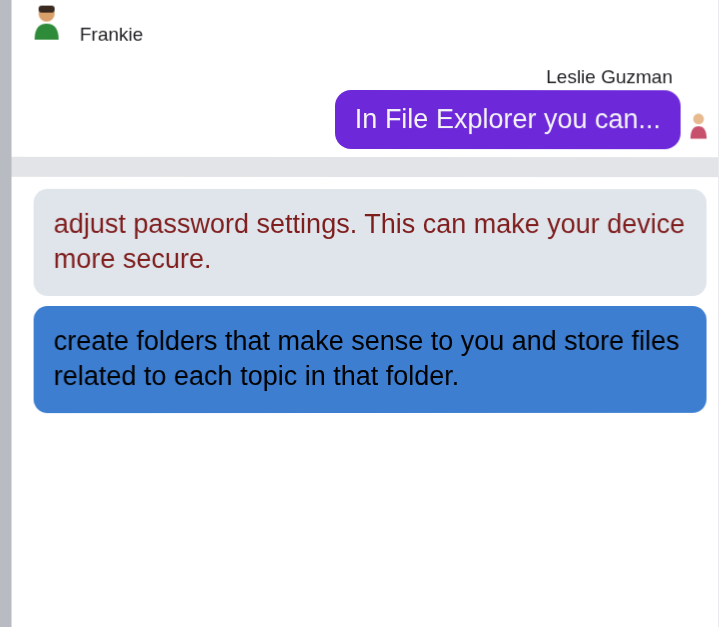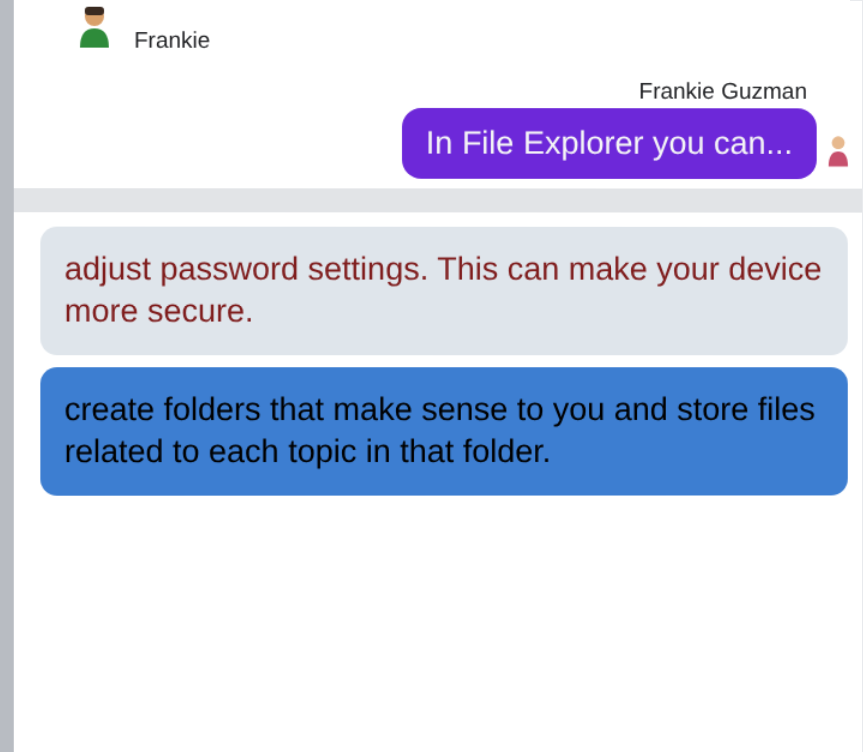--- a/index.html
+++ b/index.html
@@ -19,21 +19,21 @@
     }
     .chat-area {
       background: #fff;
       padding: 0 10px 0 0;
     }
     .msg-row {
       display: flex;
       align-items: flex-end;
       margin-bottom: 8px;
     }
-    .msg-row.left { justify-content: flex-start; padding-left: 32px; }
+    .msg-row.left { justify-content: flex-start; }
     .msg-row.right { justify-content: flex-end; padding-right: 0; }
     .avatar {
       width: 34px;
       height: 40px;
       margin: 0 8px 8px 18px;
       display: flex;
       align-items: flex-end;
       justify-content: center;
     }
     .avatar-left svg { width: 30px; height: 36px; }
@@ -112,21 +112,21 @@
           <rect x="7" y="2" width="16" height="7" rx="3" fill="#3a2a20"></rect>
         </svg>
       </div>
       <div class="bubble-col">
         <div class="sender-name">Frankie</div>
       </div>
     </div>
 
     <div class="msg-row right" style="margin-top:18px;">
       <div class="bubble-col" style="align-items:flex-end;">
-        <div class="sender-name right-name">Frankie Guzman</div>
+        <div class="sender-name right-name">Leslie Guzman</div>
         <div class="bubble outgoing">In File Explorer you can...</div>
       </div>
       <div class="avatar avatar-right">
         <svg viewBox="0 0 20 30" width="18" height="28">
           <circle cx="10" cy="8" r="6" fill="#e7b98e"></circle>
           <path d="M1 30 Q1 16 10 16 Q19 16 19 30 Z" fill="#c7506d"></path>
         </svg>
       </div>
     </div>
 

